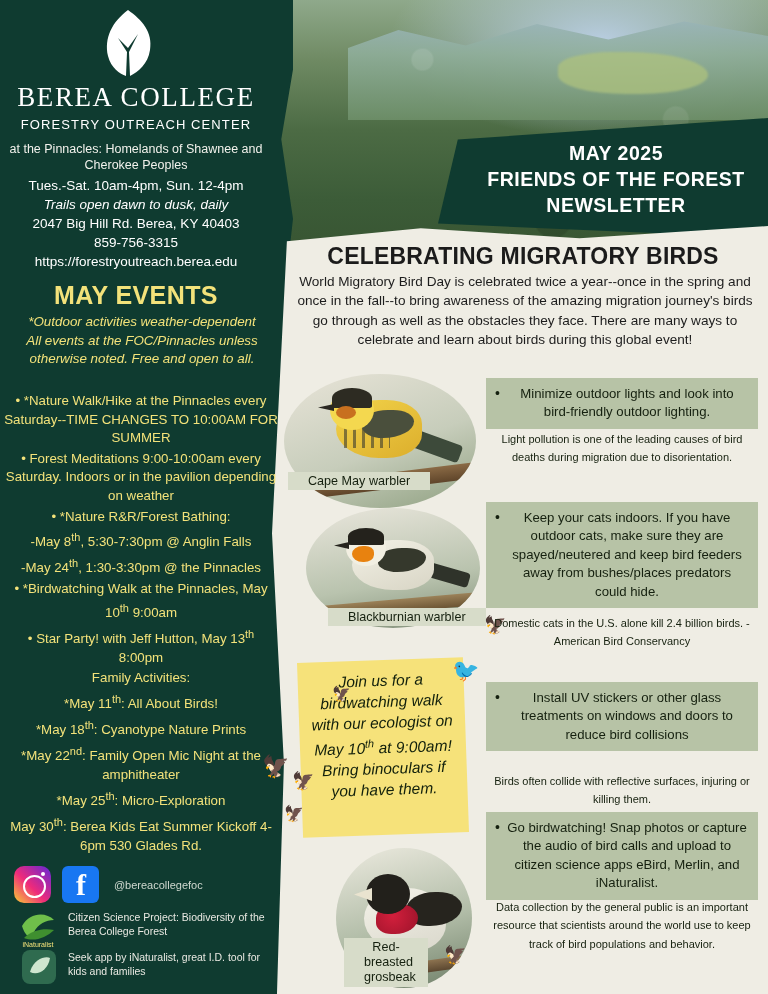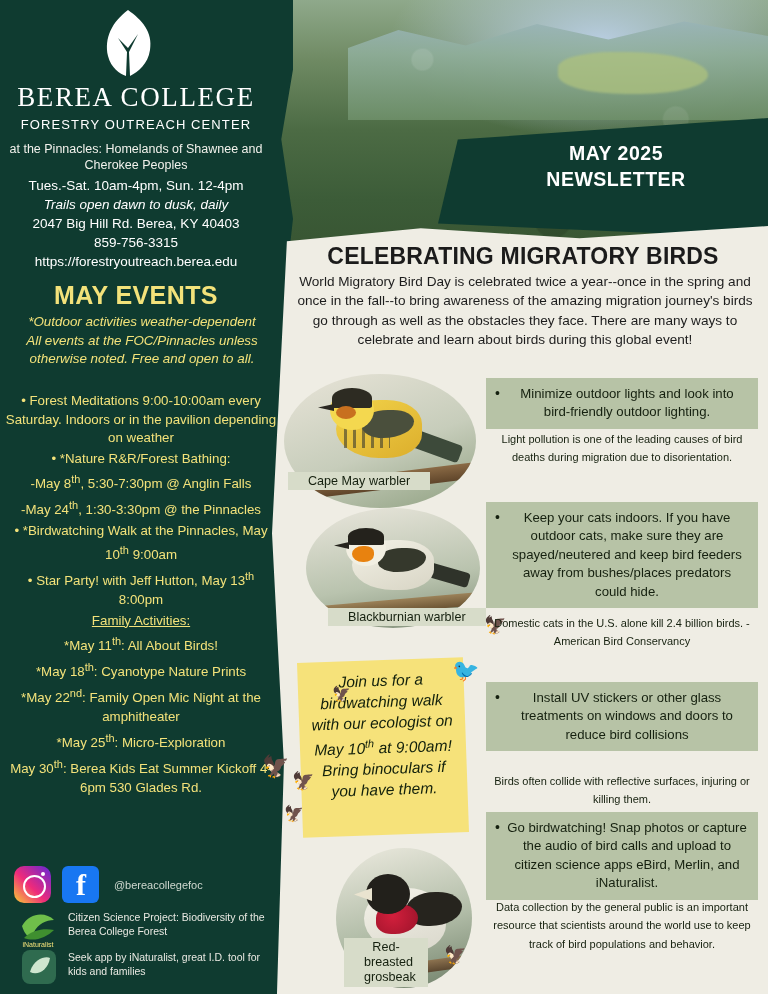--- a/index.html
+++ b/index.html
@@ -100,21 +100,21 @@
   .events-note {
     position: absolute; left: 8px; top: 313px; width: 268px; text-align: center;
     color: #f3e27a; font-size: 13.4px; line-height: 18.5px; font-style: italic;
   }
   .events-list {
     position: absolute; left: 4px; top: 392px; width: 274px;
     color: #f3e27a; font-size: 13.3px; line-height: 18.6px; text-align: center;
   }
   .events-list .li { margin-bottom: 2px; }
   .events-list .bul::before { content: "• "; }
-  .fam-head { text-decoration: underline; margin-top: 0; }
+  .fam-head { margin-top: 0; }
   sup { font-size: 11px; vertical-align: super; }
 
   
   .social { position: absolute; left: 14px; top: 866px; width: 260px; }
   .ig, .fb {
     display: inline-block; width: 37px; height: 37px; vertical-align: middle;
   }
   .ig {
     background: linear-gradient(45deg,#f9ce34,#ee2a7b 45%,#6228d7 100%);
     border-radius: 10px; position: relative;
@@ -299,20 +299,21 @@
     <div>https://forestryoutreach.berea.edu</div>
   </div>
 
   <div class="events-title">MAY EVENTS</div>
   <div class="events-note">
     <div>*Outdoor activities weather-dependent</div>
     <div>All events at the FOC/Pinnacles unless otherwise noted. Free and open to all.</div>
   </div>
 
   <div class="events-list">
+    <div class="li bul">*Nature Walk/Hike at the Pinnacles every Saturday--TIME CHANGES TO 10:00AM FOR SUMMER</div>
     <div class="li bul">Forest Meditations 9:00-10:00am every Saturday. Indoors or in the pavilion depending on weather</div>
     <div class="li bul">*Nature R&amp;R/Forest Bathing:</div>
     <div class="li">-May 8<sup>th</sup>, 5:30-7:30pm @ Anglin Falls</div>
     <div class="li">-May 24<sup>th</sup>, 1:30-3:30pm @ the Pinnacles</div>
     <div class="li bul">*Birdwatching Walk at the Pinnacles, May 10<sup>th</sup> 9:00am</div>
     <div class="li bul">Star Party! with Jeff Hutton, May 13<sup>th</sup> 8:00pm</div>
     <div class="li fam-head">Family Activities:</div>
     <div class="li">*May 11<sup>th</sup>: All About Birds!</div>
     <div class="li">*May 18<sup>th</sup>: Cyanotype Nature Prints</div>
     <div class="li">*May 22<sup>nd</sup>: Family Open Mic Night at the amphitheater</div>
@@ -335,20 +336,21 @@
 
   <div class="seek-logo">
     <svg viewBox="0 0 34 34" width="34" height="34">
       <path d="M8 22 C12 8 24 6 28 8 C26 20 16 26 8 22 Z" fill="#cfe6cf"></path>
     </svg>
   </div>
   <div class="seek-cap">Seek app by iNaturalist, great I.D. tool for kids and families</div>
 
   <div class="nl-head">
     <div>MAY 2025</div>
+    <div>FRIENDS OF THE FOREST</div>
     <div>NEWSLETTER</div>
   </div>
 
   <div class="art-title">CELEBRATING MIGRATORY BIRDS</div>
   <div class="art-body">World Migratory Bird Day is celebrated twice a year--once in the spring and once in the fall--to bring awareness of the amazing migration journey's birds go through as well as the obstacles they face. There are many ways to celebrate and learn about birds during this global event!</div>
 
   <div class="photo-circ ph1">
     <div class="cm-bg"></div>
       <div class="cm-branch"></div>
       <div class="cm-tail"></div>

